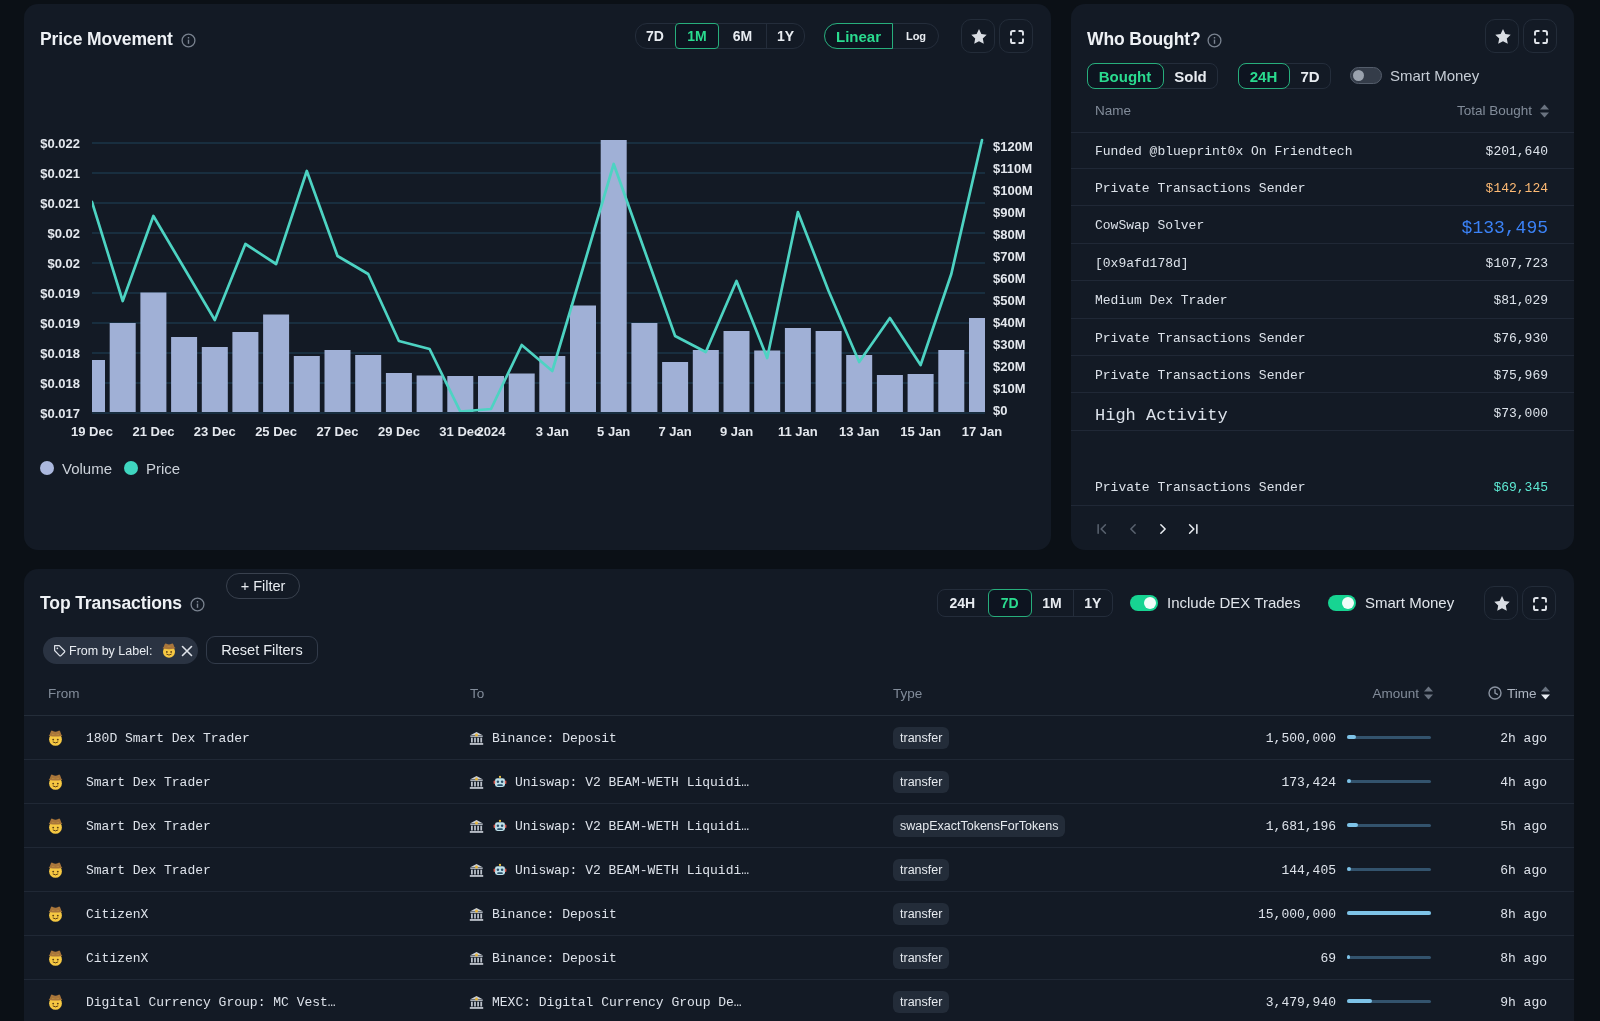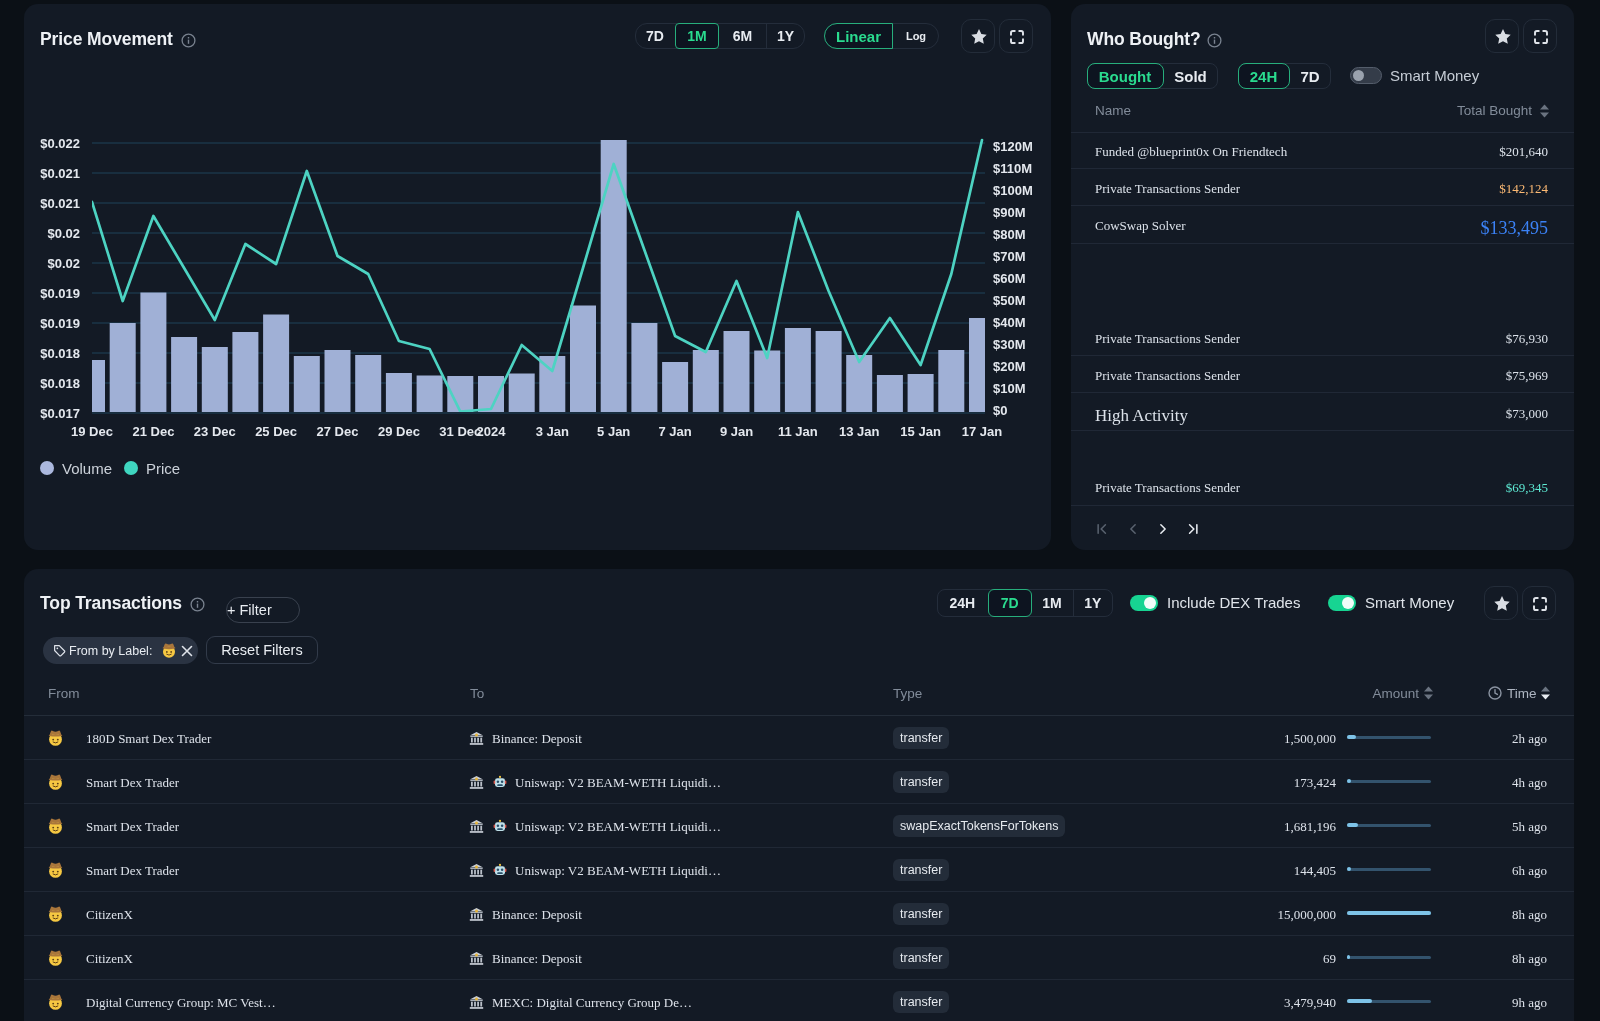--- a/index.html
+++ b/index.html
@@ -1,20 +1,20 @@
 <!DOCTYPE html>
 <html><head><meta charset="utf-8">
 <style>
 html,body{margin:0;padding:0;background:#0b1016;overflow:hidden}
 body{width:1600px;height:1021px;position:relative;font-family:"Liberation Sans",sans-serif}
 *{box-sizing:border-box}
 .abs{position:absolute}
 .card{position:absolute;background:#131a25;border-radius:14px}
 .title{font-size:17.5px;font-weight:bold;color:#eef1f5;letter-spacing:-0.1px}
-.mono{font-family:Liberation Serif, serif}
+.mono{font-family:Liberation Mono, monospace}
 .seggroup{border:1px solid #242d3b}
 .seg,.segsel{display:flex;align-items:center;justify-content:center}
 .segsel{border:1px solid #27ae7c;background:#0d1420}
 .segtxt{font-size:14px;color:#e8ecf1;font-weight:bold}
 .colhead{font-size:13.5px;color:#828c9a}
 .icobtn{position:absolute;width:34px;height:34px;border:1px solid #232c39;border-radius:10px}
 .rowtxt{position:absolute;top:15px;font-size:13px;color:#dde2ea}
 .badge{left:869px;top:11px;background:#232c39;border-radius:6px;padding:4px 7px;font-size:12.5px;color:#e6eaef;font-family:"Liberation Sans",sans-serif}
 </style></head>
 <body>
@@ -195,20 +195,28 @@
       <span class="mono" style="position:absolute;right:26px;top:12px;font-size:13px;color:#dce2ea">$201,640</span>
     </div>
 <div class="abs" style="left:0;top:165.0px;width:503px;height:37.4px;border-bottom:1px solid #202836">
       <span class="mono" style="position:absolute;left:24px;top:12px;font-size:13px;color:#dce2ea">Private Transactions Sender</span>
       <span class="mono" style="position:absolute;right:26px;top:12px;font-size:13px;color:#fdba74">$142,124</span>
     </div>
 <div class="abs" style="left:0;top:202.4px;width:503px;height:37.4px;border-bottom:1px solid #202836">
       <span class="mono" style="position:absolute;left:24px;top:12px;font-size:13px;color:#dce2ea">CowSwap Solver</span>
       <span class="mono" style="position:absolute;right:26px;top:12px;font-size:18px;color:#3b82f6">$133,495</span>
     </div>
+<div class="abs" style="left:0;top:239.9px;width:503px;height:37.4px;border-bottom:1px solid #202836">
+      <span class="mono" style="position:absolute;left:24px;top:12px;font-size:13px;color:#dce2ea">[0x9afd178d]</span>
+      <span class="mono" style="position:absolute;right:26px;top:12px;font-size:13px;color:#dce2ea">$107,723</span>
+    </div>
+<div class="abs" style="left:0;top:277.3px;width:503px;height:37.4px;border-bottom:1px solid #202836">
+      <span class="mono" style="position:absolute;left:24px;top:12px;font-size:13px;color:#dce2ea">Medium Dex Trader</span>
+      <span class="mono" style="position:absolute;right:26px;top:12px;font-size:13px;color:#dce2ea">$81,029</span>
+    </div>
 <div class="abs" style="left:0;top:314.7px;width:503px;height:37.4px;border-bottom:1px solid #202836">
       <span class="mono" style="position:absolute;left:24px;top:12px;font-size:13px;color:#dce2ea">Private Transactions Sender</span>
       <span class="mono" style="position:absolute;right:26px;top:12px;font-size:13px;color:#dce2ea">$76,930</span>
     </div>
 <div class="abs" style="left:0;top:352.1px;width:503px;height:37.4px;border-bottom:1px solid #202836">
       <span class="mono" style="position:absolute;left:24px;top:12px;font-size:13px;color:#dce2ea">Private Transactions Sender</span>
       <span class="mono" style="position:absolute;right:26px;top:12px;font-size:13px;color:#dce2ea">$75,969</span>
     </div>
 <div class="abs" style="left:0;top:389.5px;width:503px;height:37.4px;border-bottom:1px solid #202836">
       <span class="mono" style="position:absolute;left:24px;top:12px;font-size:17px;color:#dce2ea">High Activity</span>
@@ -233,21 +241,21 @@
       <path d="M11.5 2 V12"></path>
     </svg>
 </div>
 <div class="card" style="left:24px;top:569px;width:1550px;height:470px">
 <div class="abs title" style="left:16px;top:24px">Top Transactions</div>
 <svg class="abs" style="left:166px;top:28px" width="15" height="15" viewBox="0 0 15 15">
       <circle cx="7.5" cy="7.5" r="6.4" fill="none" stroke="#79828f" stroke-width="1.3"></circle>
       <rect x="6.8" y="6.6" width="1.4" height="4.2" fill="#79828f"></rect>
       <rect x="6.8" y="4" width="1.4" height="1.5" fill="#79828f"></rect>
     </svg>
-<div class="abs" style="left:202px;top:28px;width:74px;height:26px;border:1px solid #39414e;border-radius:13px;text-align:left;line-height:24px;font-size:14.5px;color:#e8ecf1">+ Filter</div>
+<div class="abs" style="left:202px;top:4px;width:74px;height:26px;border:1px solid #39414e;border-radius:13px;text-align:center;line-height:24px;font-size:14.5px;color:#e8ecf1">+ Filter</div>
 <div class="abs seggroup" style="left:912.5px;top:20px;width:176.5px;height:28px;border-radius:8px"></div>
 <div class="abs seg" style="left:912.5px;top:20px;width:51.5px;height:28px">
       <span class="segtxt">24H</span>
     </div>
 <div class="abs segsel" style="left:964.0px;top:20px;width:43.5px;height:28px;border-radius:6px">
       <span class="segtxt" style="color:#2adb8f">7D</span>
     </div>
 <div class="abs seg" style="left:1007.5px;top:20px;width:41px;height:28px">
       <span class="segtxt">1M</span>
     </div>

